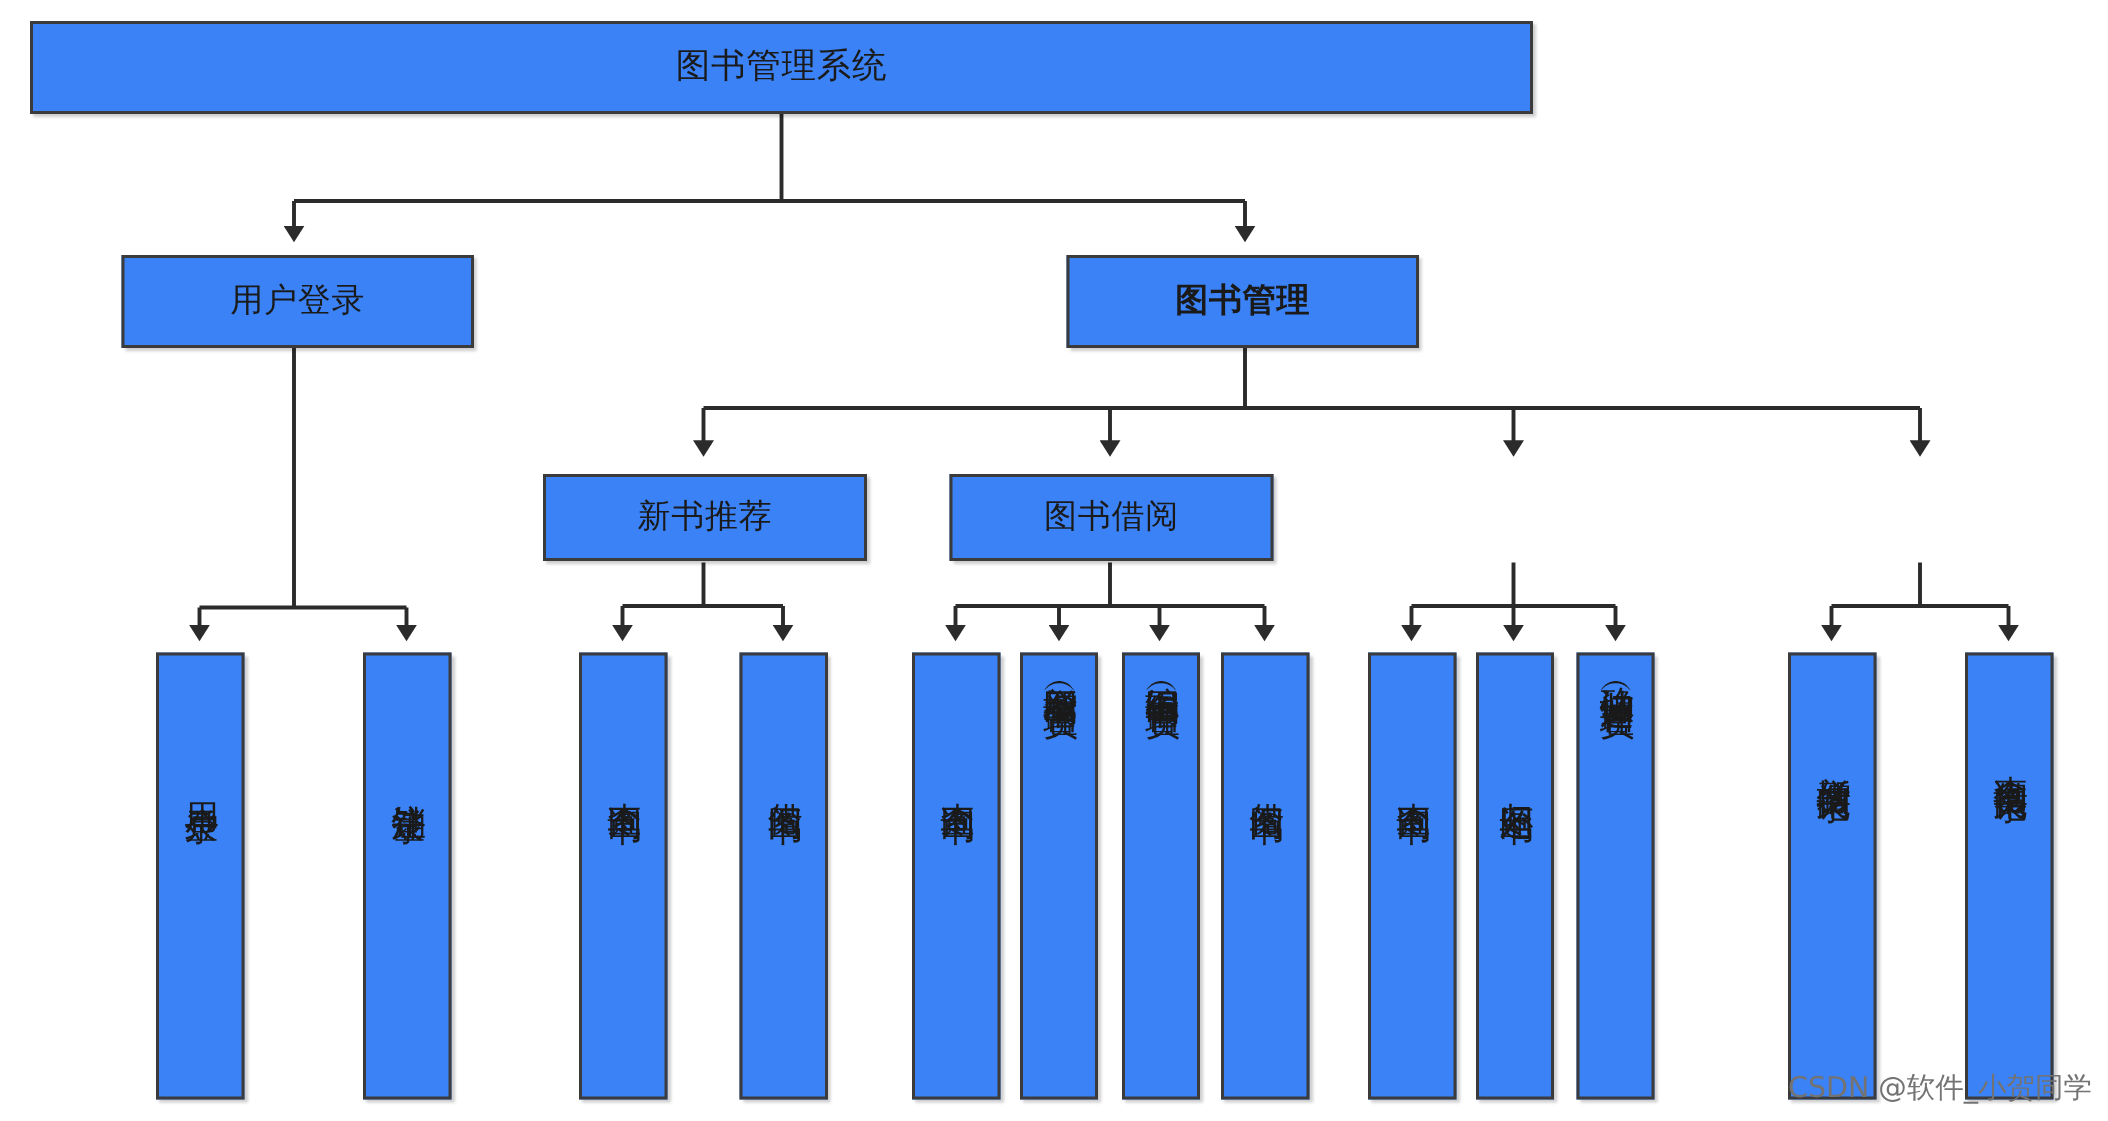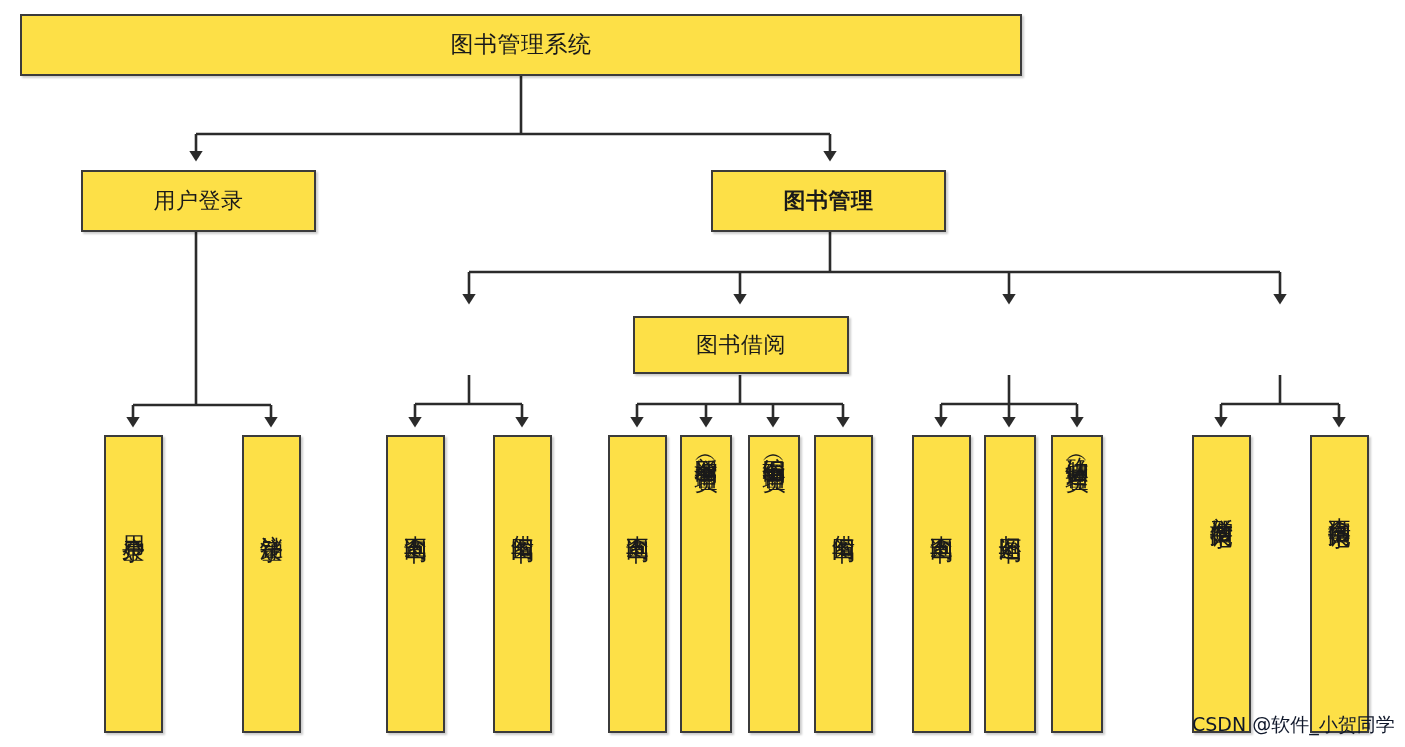--- a/index.html
+++ b/index.html
@@ -22,21 +22,21 @@
     position: absolute;
     left: 0;
     top: 0;
     width: 1405px;
     height: 747px;
     pointer-events: none;
   }
   .node {
     position: absolute;
     box-sizing: border-box;
-    background: #fde047;
+    background: #3b82f6;
     border: 2px solid #3b3b3b;
     display: flex;
     align-items: center;
     justify-content: center;
     color: #1a1a1a;
     box-shadow: 2px 2px 2px rgba(0,0,0,0.20);
   }
   .node .label {
     display: block;
     text-align: center;
@@ -71,21 +71,21 @@
     margin-top: 78px;
   }
   .node.v.midlow .label {
     margin-top: 60px;
   }
   .watermark {
     position: absolute;
     left: 1192px;
     top: 712px;
     font-size: 19px;
-    color: #0f172a;
+    color: #737373;
     white-space: nowrap;
     font-family: "DejaVu Sans", "Liberation Sans", sans-serif;
   }
 </style>
 </head>
 <body>
 
 <div id="canvas">
 
   <svg class="wires" viewBox="0 0 1405 747" xmlns="http://www.w3.org/2000/svg">
@@ -143,20 +143,23 @@
   </div>
 
   <div class="node h" style="left:81px; top:170px; width:235px; height:62px;">
     <span class="label">用户登录</span>
   </div>
 
   <div class="node h" style="left:711px; top:170px; width:235px; height:62px;font-weight:bold;">
     <span class="label">图书管理</span>
   </div>
 
+  <div class="node h" style="left:362px; top:316px; width:216px; height:58px;">
+    <span class="label">新书推荐</span>
+  </div>
 
   <div class="node h" style="left:633px; top:316px; width:216px; height:58px;">
     <span class="label">图书借阅</span>
   </div>
 
 
 
   <div class="node v mid" style="left:104px; top:435px; width:59px; height:298px;">
     <span class="label">用户登录</span>
   </div>

